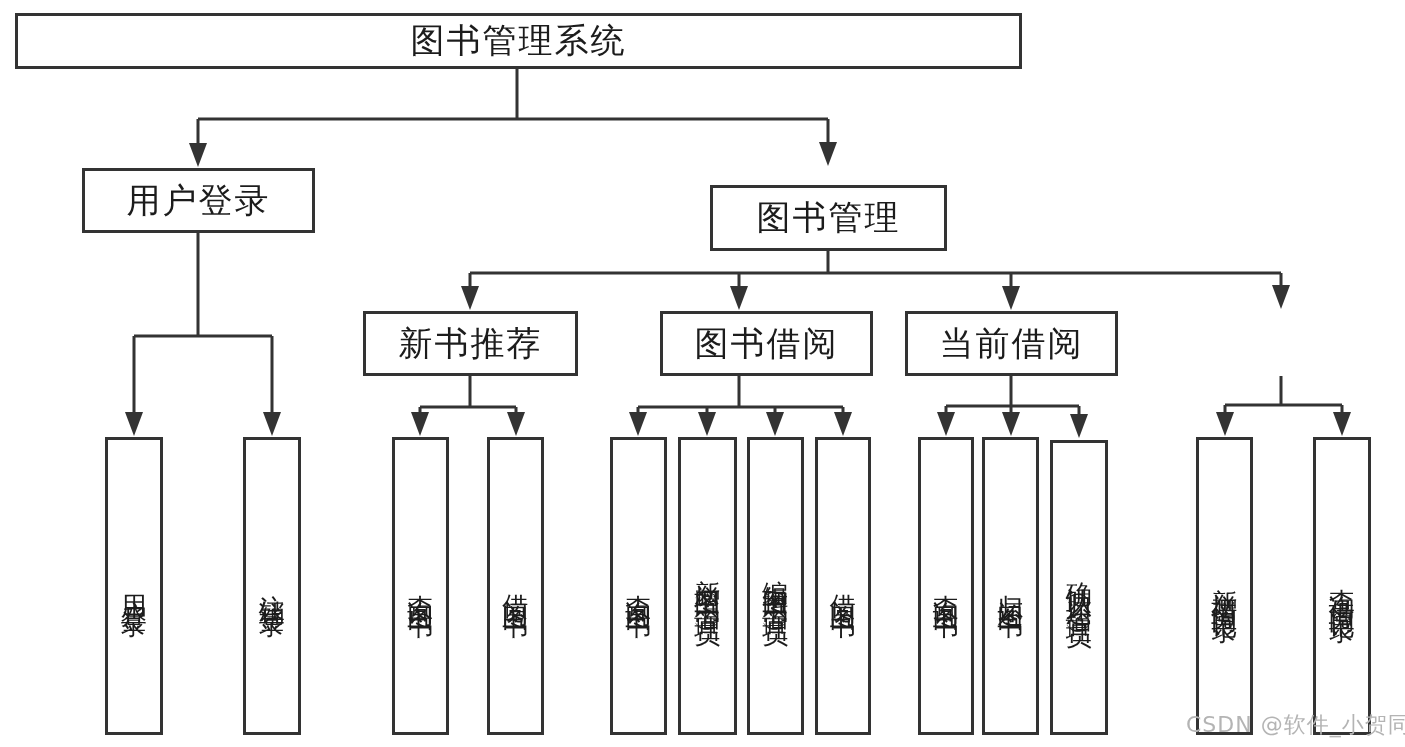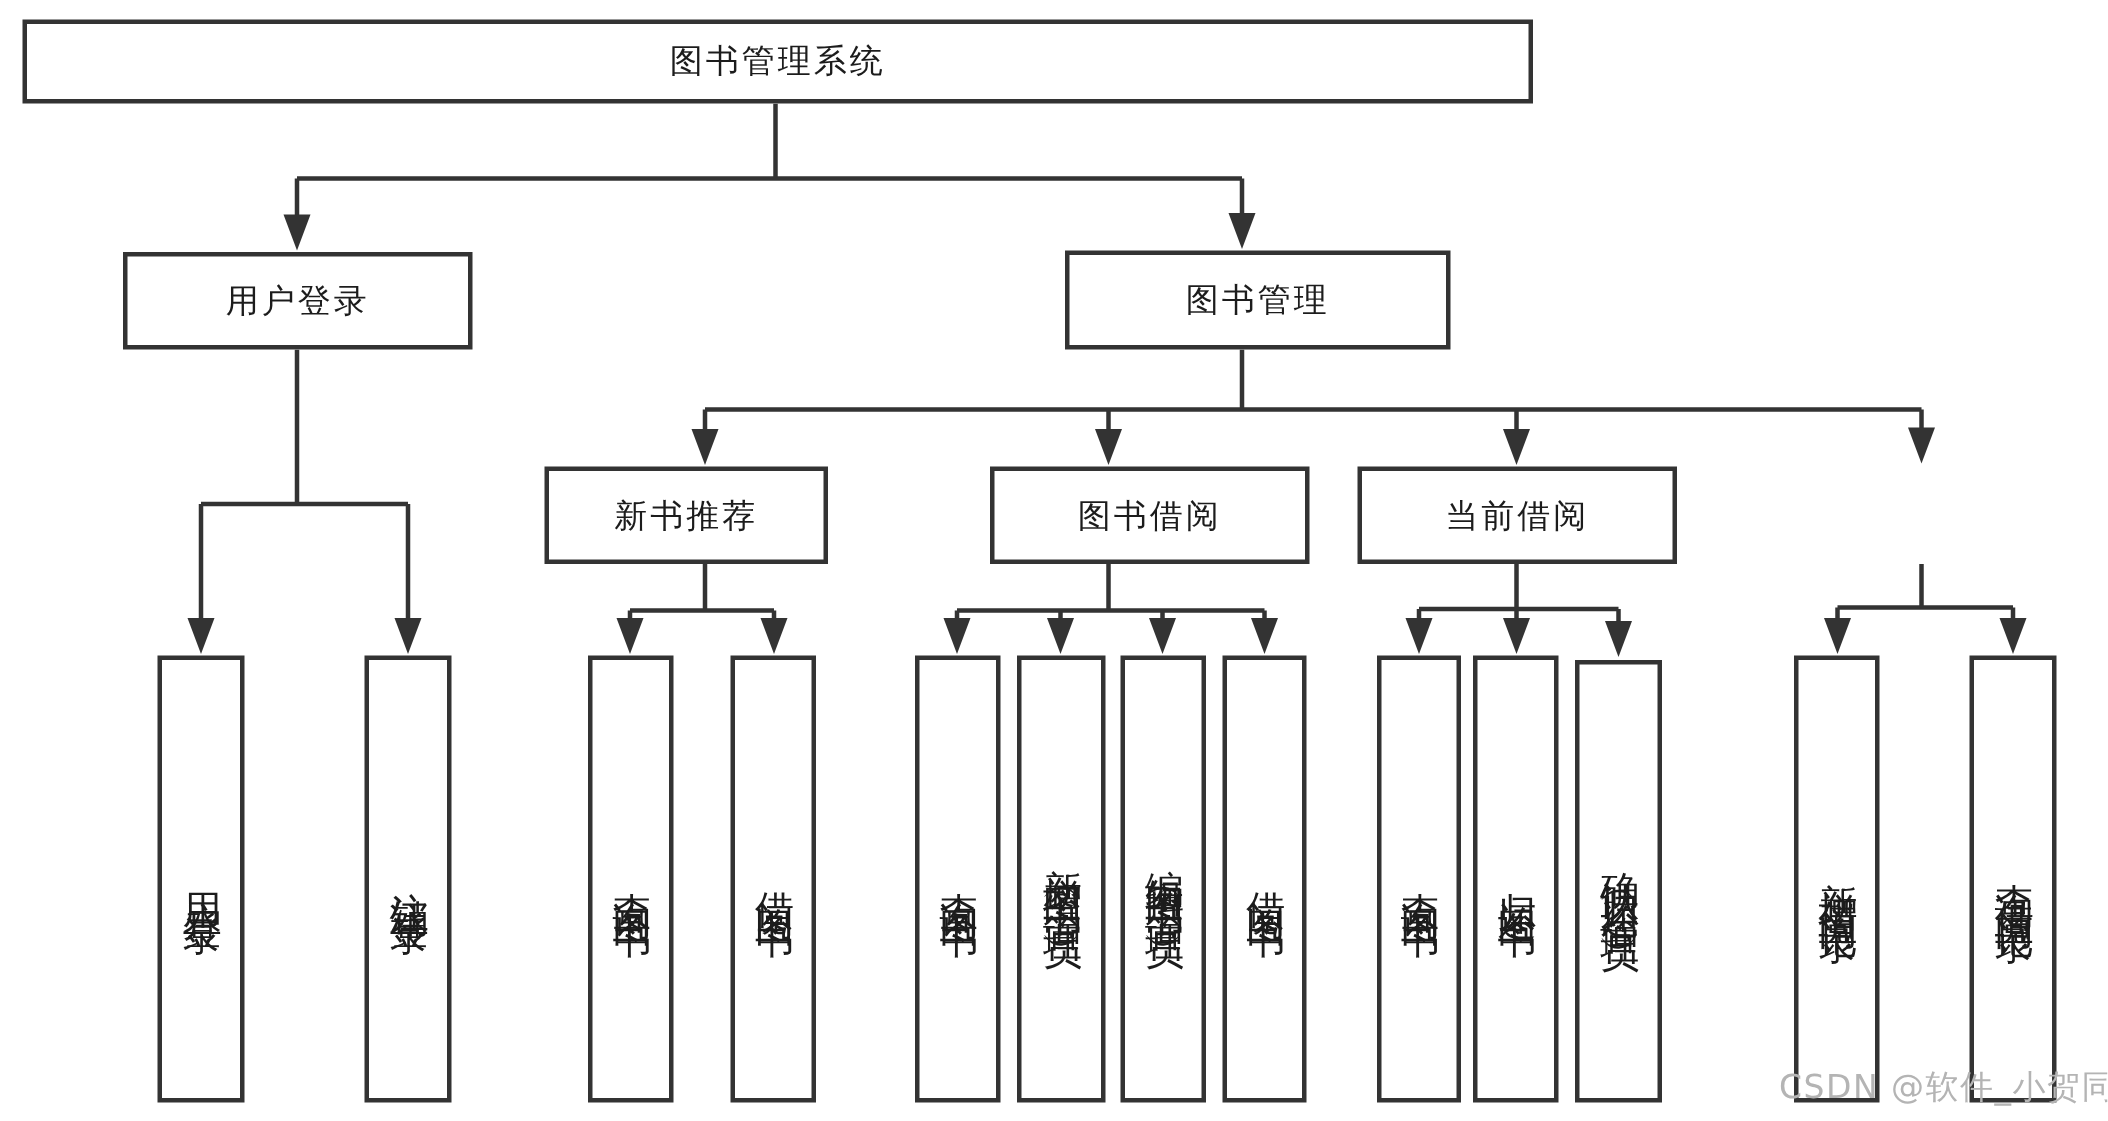--- a/index.html
+++ b/index.html
@@ -26,21 +26,21 @@
     position: absolute;
     box-sizing: border-box;
     border: 3px solid #333333;
     background: #ffffff;
     display: flex;
     align-items: center;
     justify-content: center;
     color: #1c1c1c;
   }
   .htext {
-    font-size: 22px;
+    font-size: 34px;
     letter-spacing: 2px;
     color: #1c1c1c;
     white-space: nowrap;
   }
   .vtext {
     writing-mode: vertical-rl;
     text-orientation: mixed;
     font-size: 26px;
     letter-spacing: 6px;
     line-height: 1.1;
@@ -101,25 +101,25 @@
     </g>
   </svg>
 
   <div class="node" style="left:15px; top:13px; width:1007px; height:56px;">
     <span class="htext">图书管理系统</span>
   </div>
 
   <div class="node" style="left:82px; top:168px; width:233px; height:65px;">
     <span class="htext">用户登录</span>
   </div>
-  <div class="node" style="left:710px; top:167px; width:257px; height:66px;">
+  <div class="node" style="left:710px; top:185px; width:237px; height:66px;">
     <span class="htext">图书管理</span>
   </div>
 
-  <div class="node" style="left:363px; top:311px; width:189px; height:65px;">
+  <div class="node" style="left:363px; top:311px; width:215px; height:65px;">
     <span class="htext">新书推荐</span>
   </div>
   <div class="node" style="left:660px; top:311px; width:213px; height:65px;">
     <span class="htext">图书借阅</span>
   </div>
   <div class="node" style="left:905px; top:311px; width:213px; height:65px;">
     <span class="htext">当前借阅</span>
   </div>
 
   <div class="node" style="left:105px; top:437px; width:58px; height:298px;">

